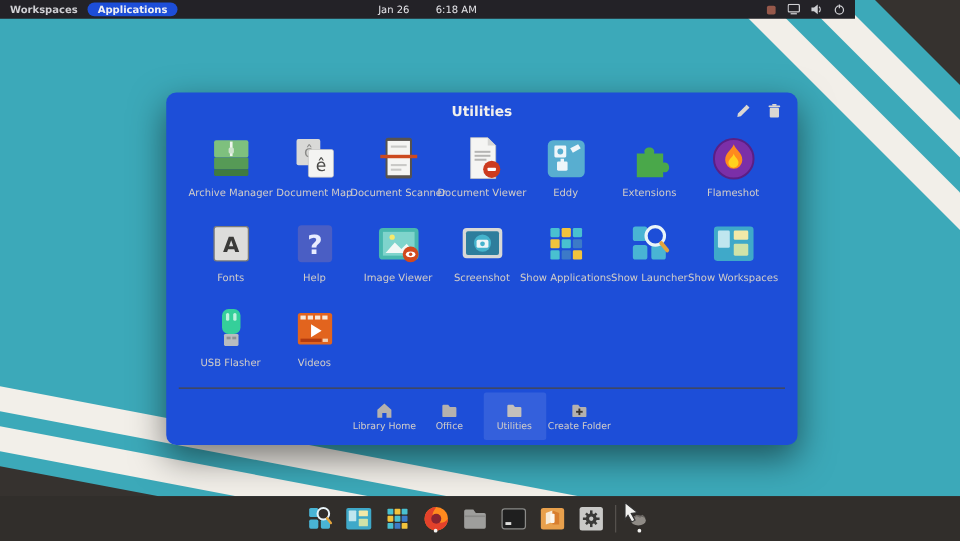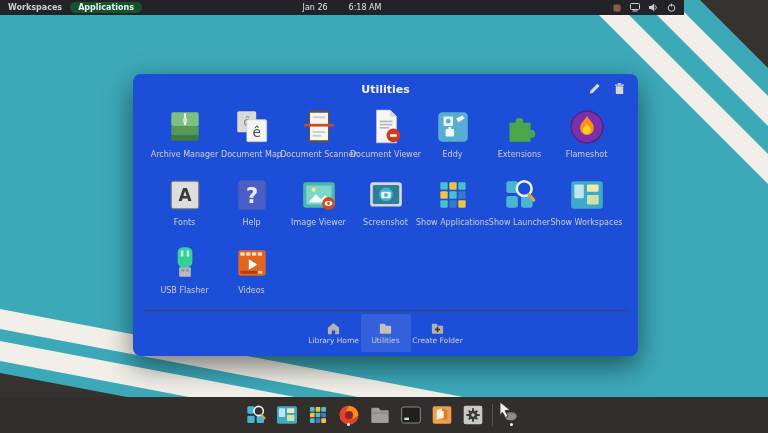--- a/index.html
+++ b/index.html
@@ -3,21 +3,21 @@
 <meta charset="utf-8">
 <style>
   html,body{margin:0;padding:0;}
   body{width:768px;height:433px;overflow:hidden;font-family:"DejaVu Sans",sans-serif;}
   .screen{position:relative;width:768px;height:433px;background:#3CA9B9;overflow:hidden;}
   .wallpaper{position:absolute;left:0;top:0;}
   
   .panel{position:absolute;left:0;top:0;width:684px;height:15px;background:#232227;display:flex;align-items:center;z-index:5;}
   .panel-left{display:flex;align-items:center;gap:8px;padding-left:8px;}
   .panel-item{font-size:8px;font-weight:bold;color:#cfcfd3;line-height:15px;cursor:default;}
-  .panel-item.pill{background:#14532d;color:#f0f0f2;border-radius:7px;padding:1px 8px;line-height:9px;}
+  .panel-item.pill{background:#1d4ed8;color:#f0f0f2;border-radius:7px;padding:1px 8px;line-height:9px;}
   .panel-clock{position:absolute;left:50%;transform:translateX(-50%);display:flex;gap:21px;font-size:8px;font-weight:normal;color:#e6e6ea;text-align:right;}
   .panel-right{position:absolute;right:8px;top:0;height:15px;display:flex;align-items:center;gap:9px;}
   .panel-right .picon{display:flex;align-items:center;}
   
   .dialog{position:absolute;left:133px;top:74px;width:505px;height:282px;background:#1d4ed8;border-radius:8px;
           box-shadow:0 10px 28px rgba(0,0,0,.5);z-index:4;}
   .dialog-header{position:relative;height:30px;display:flex;align-items:center;justify-content:center;}
   .dialog-title{font-size:11px;font-weight:bold;color:#f1efec;}
   .dialog-actions{position:absolute;right:12px;top:8px;display:flex;gap:12px;}
   .act-btn{width:13px;height:13px;display:flex;align-items:center;justify-content:center;cursor:pointer;}
@@ -296,20 +296,26 @@
 
     <div class="dlg-sep"></div>
 
     <div class="tabs">
       <div class="tab">
         <svg width="15" height="15" viewBox="0 0 16 16">
             <path d="M8 2 L14 7.2 V14 H9.8 V10 H6.2 V14 H2 V7.2 Z" fill="#b5b1ad"></path>
           </svg>
         <span class="tab-label">Library Home</span>
       </div>
+      <div class="tab">
+        <svg width="15" height="15" viewBox="0 0 16 16">
+            <path d="M2 4 a1 1 0 0 1 1 -1 h4 l1.5 2 H13 a1 1 0 0 1 1 1 v6.5 a1 1 0 0 1 -1 1 H3 a1 1 0 0 1 -1 -1 z" fill="#b5b1ad"></path>
+          </svg>
+        <span class="tab-label">Office</span>
+      </div>
       <div class="tab selected">
         <svg width="15" height="15" viewBox="0 0 16 16">
             <path d="M2 4 a1 1 0 0 1 1 -1 h4 l1.5 2 H13 a1 1 0 0 1 1 1 v6.5 a1 1 0 0 1 -1 1 H3 a1 1 0 0 1 -1 -1 z" fill="#c4c0bc"></path>
           </svg>
         <span class="tab-label">Utilities</span>
       </div>
       <div class="tab">
         <svg width="15" height="15" viewBox="0 0 16 16">
             <path d="M2 4 a1 1 0 0 1 1 -1 h4 l1.5 2 H13 a1 1 0 0 1 1 1 v6.5 a1 1 0 0 1 -1 1 H3 a1 1 0 0 1 -1 -1 z" fill="#b5b1ad"></path>
             <rect x="7.2" y="6.2" width="1.6" height="5.6" fill="#3A3531"></rect>

